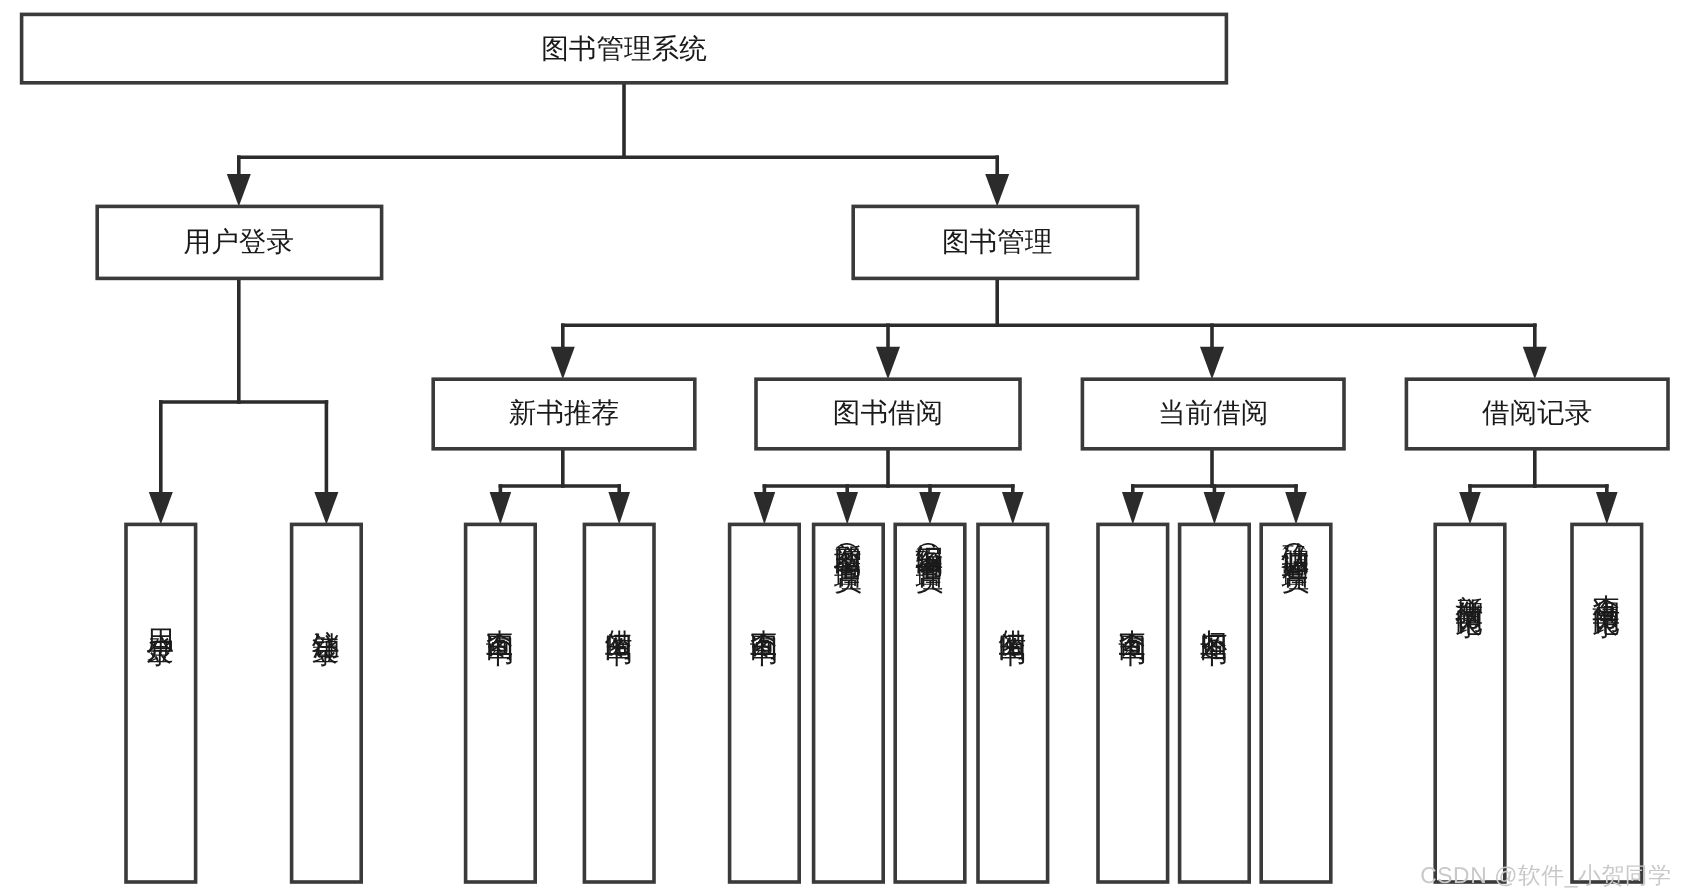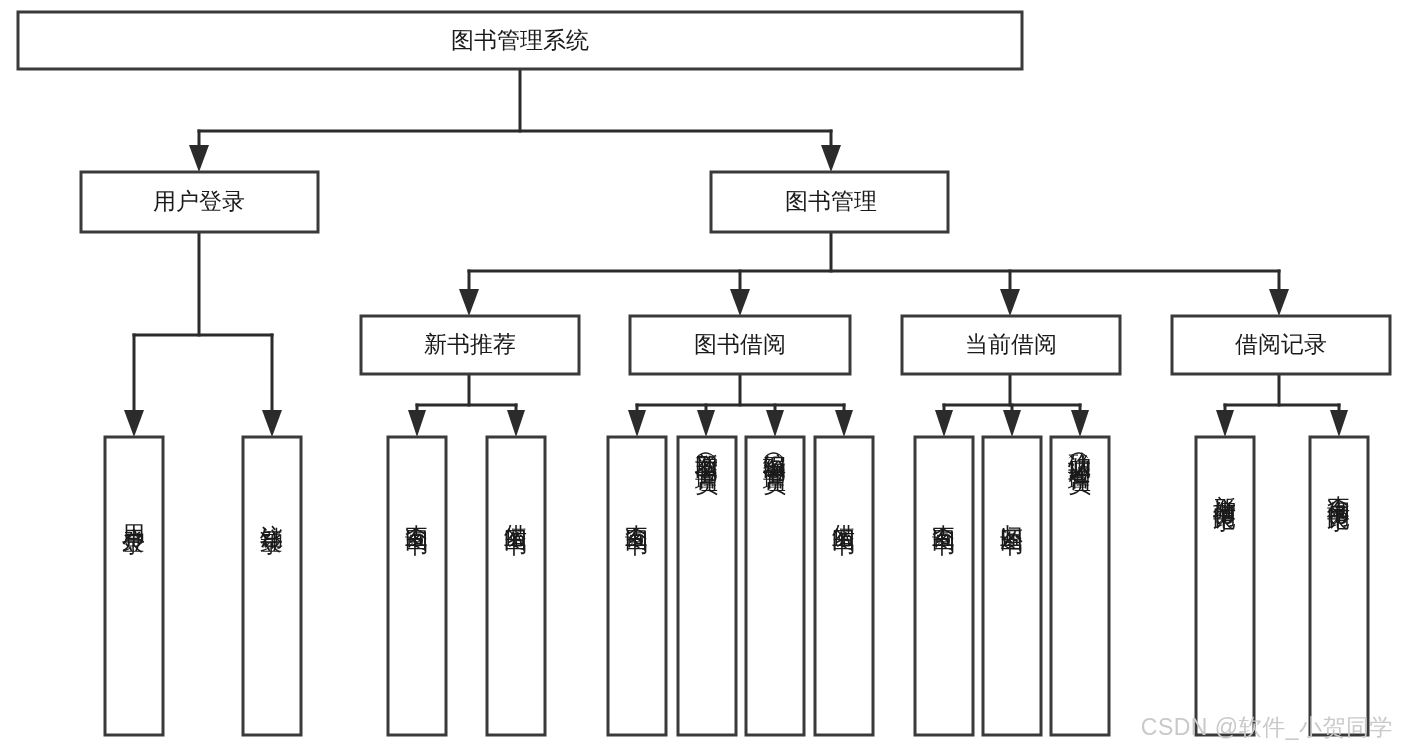--- a/index.html
+++ b/index.html
@@ -56,21 +56,21 @@
     writing-mode: vertical-rl;
     text-orientation: upright;
     letter-spacing: 3px;
     text-anchor: middle;
   }
   .watermark-text {
     position: absolute;
     right: 12px;
     bottom: 4px;
     font-family: "Liberation Sans", "DejaVu Sans", sans-serif;
-    font-size: 23px;
+    font-size: 19px;
     color: #c9c9c9;
     white-space: nowrap;
     user-select: none;
     letter-spacing: 0.5px;
   }
 </style>
 </head>
 <body>
 
 <div id="diagram-root">

